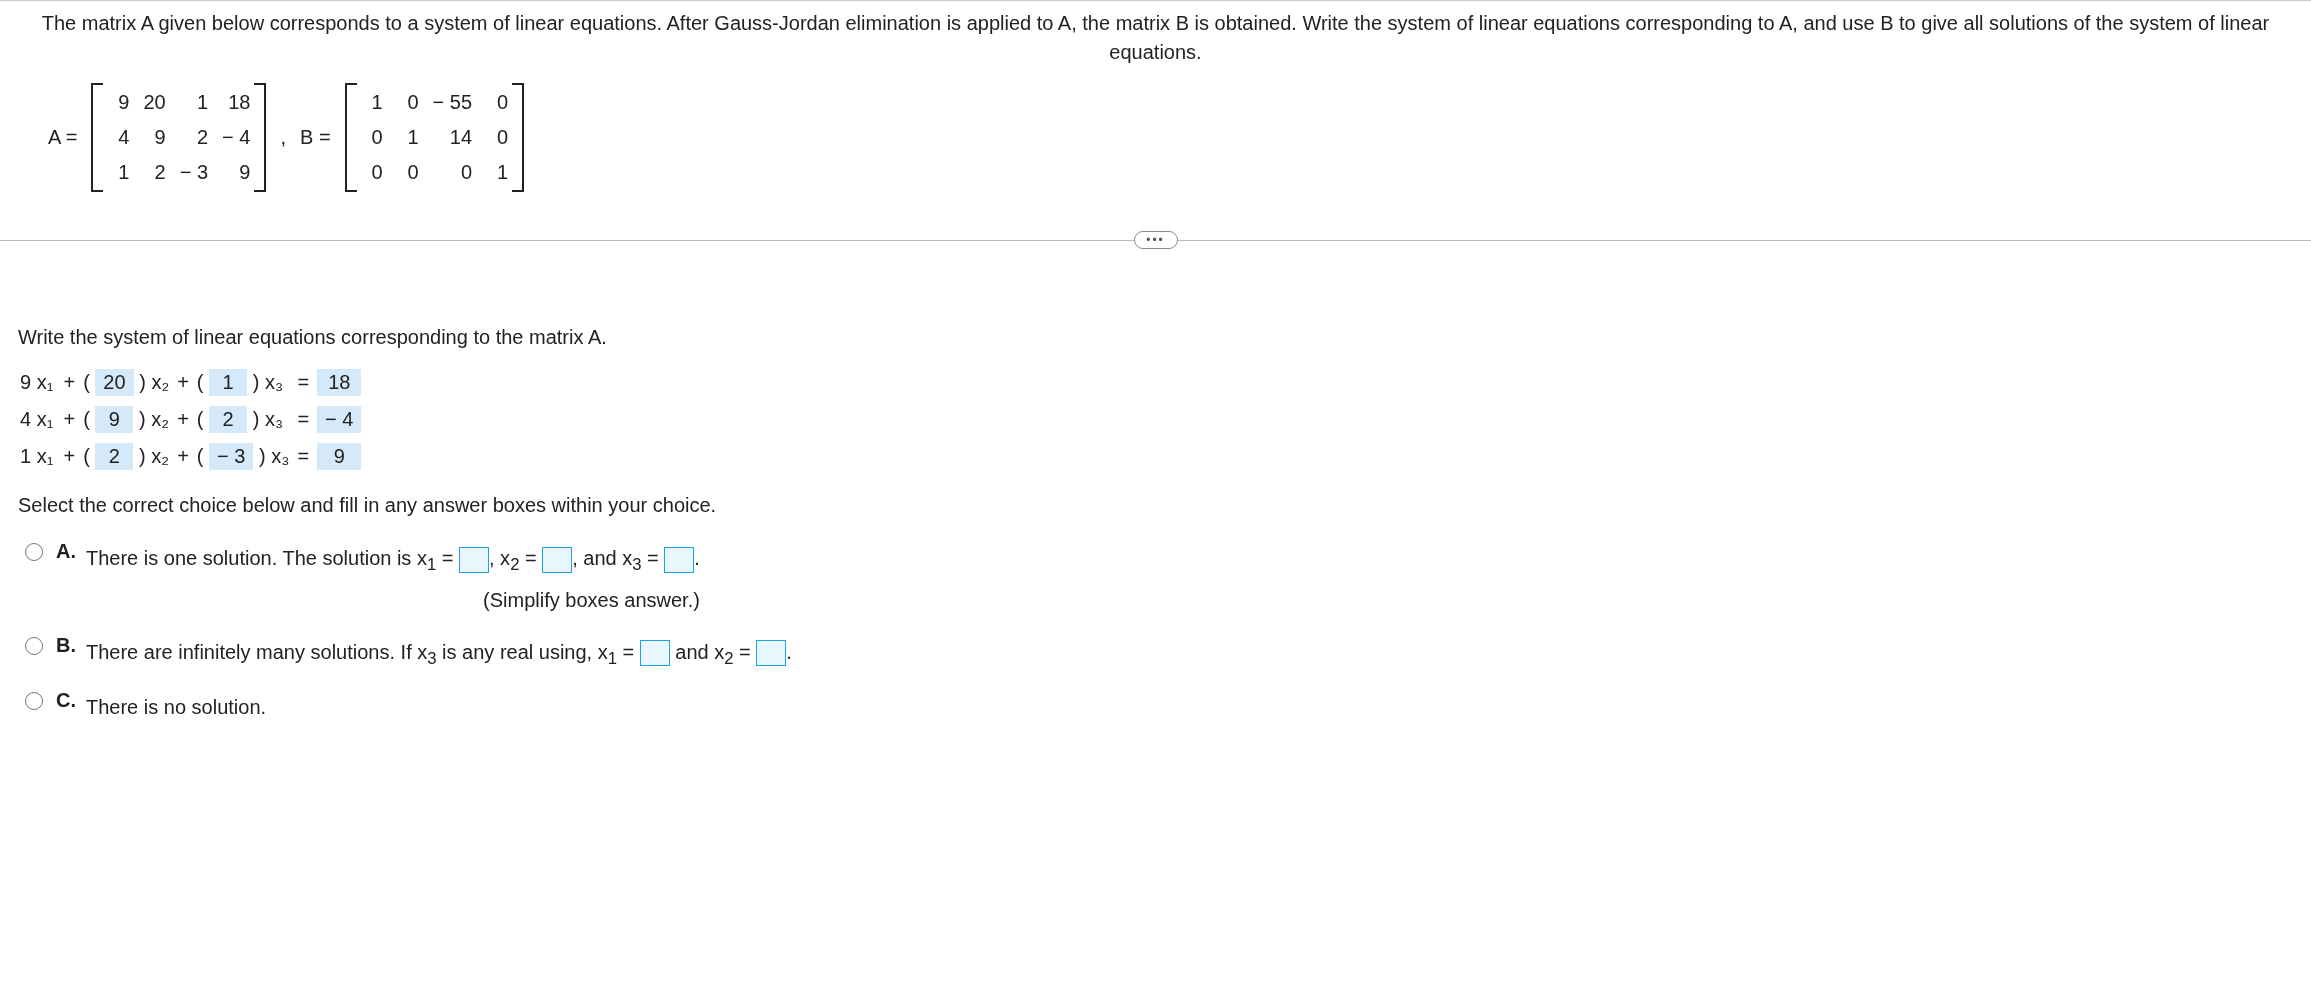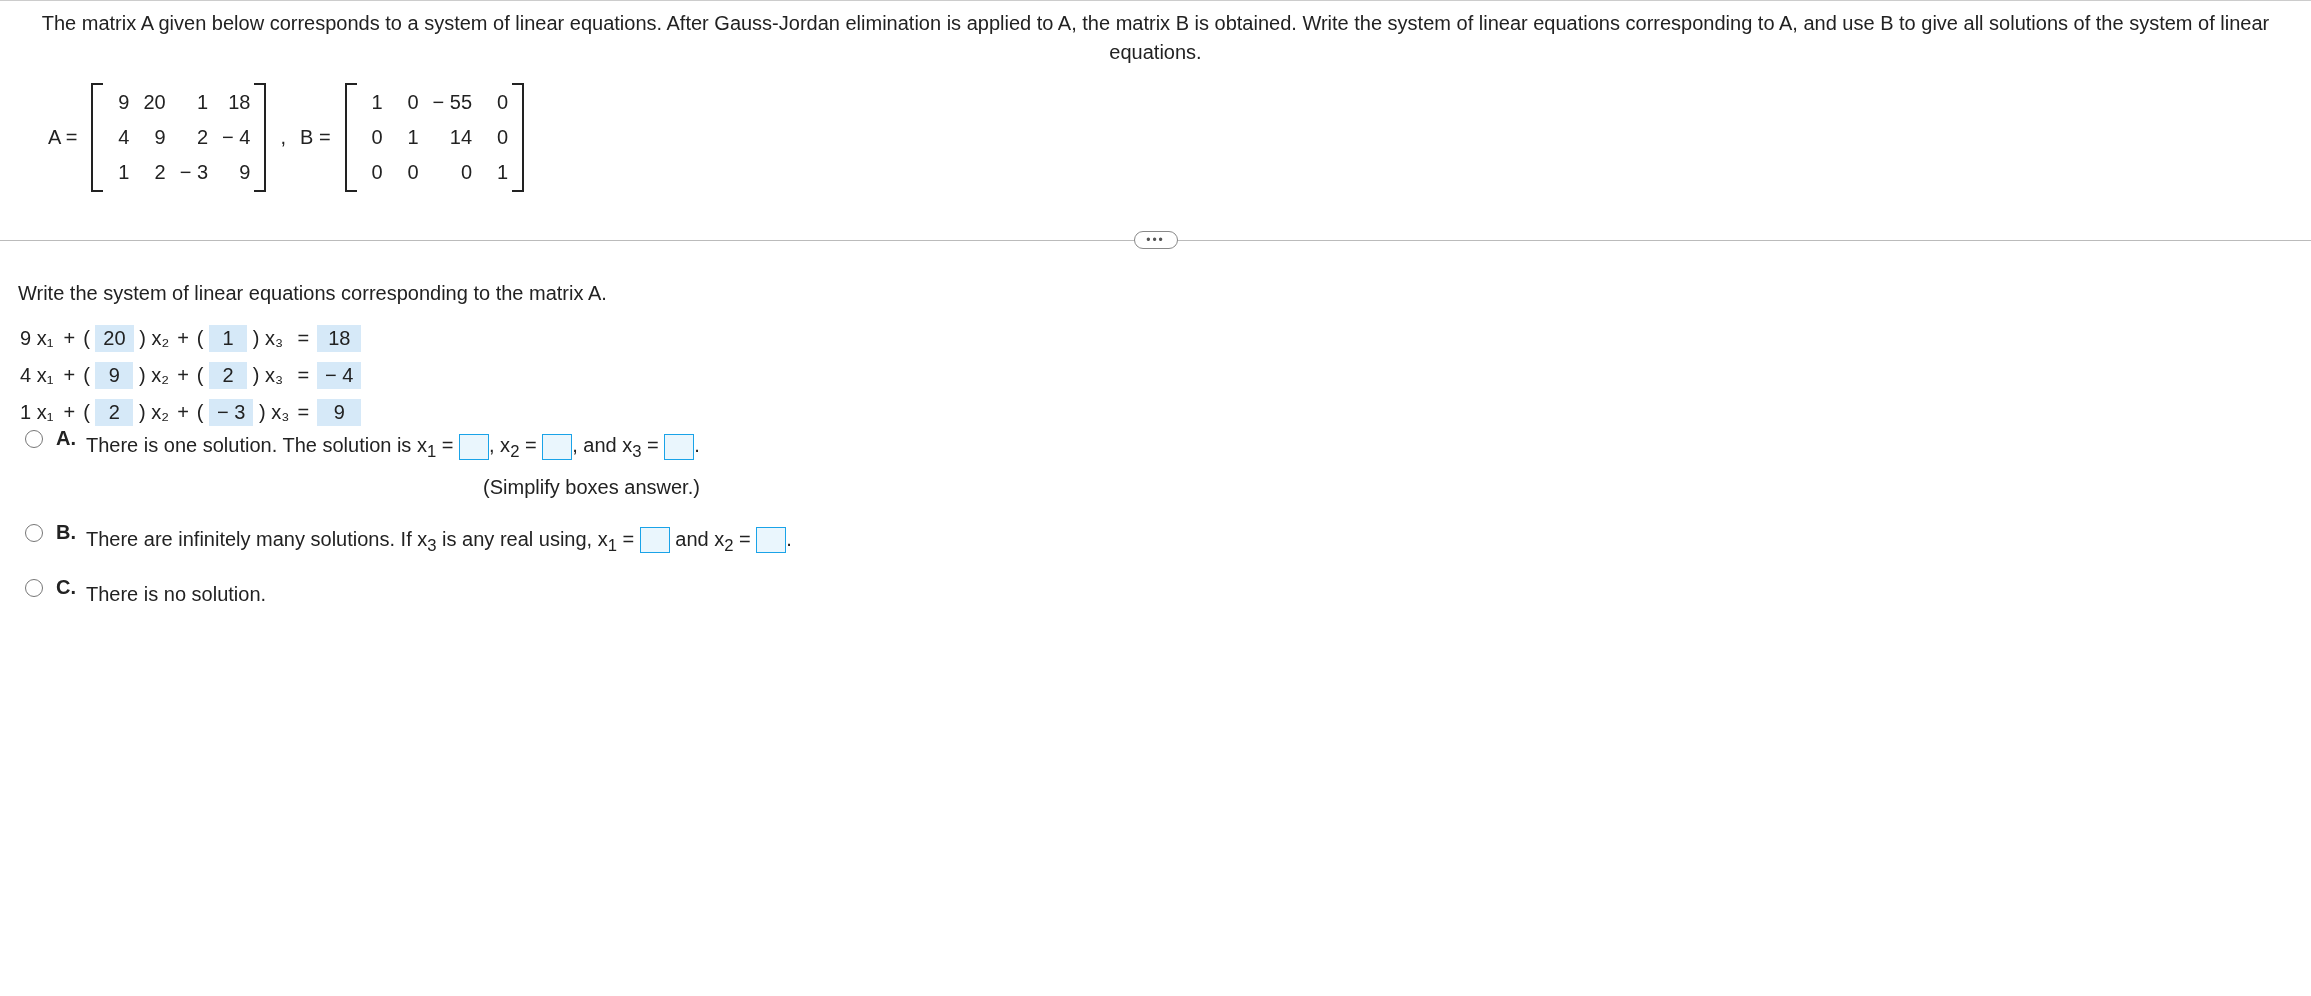--- a/index.html
+++ b/index.html
@@ -77,30 +77,31 @@
     height: 16px;
     font-size: 12px;
     display: flex;
     align-items: center;
     justify-content: center;
     letter-spacing: 2px;
     color: #555;
     cursor: pointer;
   }
 
-  .subprompt { margin-bottom: 20px; }
+  .subprompt { margin-bottom: 20px; margin-top: 44px; }
 
   .eqs {
     display: grid;
     grid-template-columns: auto auto auto auto auto auto auto auto auto;
     align-items: center;
     justify-content: start;
     column-gap: 2px;
     row-gap: 10px;
     padding-left: 2px;
+    margin-bottom: 24px;
   }
   .cell-right { text-align: right; }
   .coef-pre { padding-right: 2px; }
   .subvar { white-space: nowrap; }
   .val-box {
     display: inline-block;
     background: #d6e9f8;
     padding: 2px 8px;
     min-width: 22px;
     text-align: center;
@@ -220,20 +221,21 @@
     <span class="eq-op"> + </span>
     <span><span>(</span> <span class="val-box">2</span> <span>)</span> <span class="subvar">x₂</span></span>
     <span class="eq-op"> + </span>
     <span><span>(</span> <span class="val-box">− 3</span> <span>)</span> <span class="subvar">x₃</span></span>
     <span class="eq-op"> = </span>
     <span class="val-box">9</span>
     <span></span>
       <span></span>
   </div>
 
+  <div class="choice-prompt">Select the correct choice below and fill in any answer boxes within your choice.</div>
 
   <div class="choice">
     <input type="radio" name="ans" style="">
     <span class="choice-label">A.</span>
     <span class="choice-body">
       <span>There is one solution. The solution is x</span><sub>1</sub><span> = </span><span class="ans-box"></span><span>, x</span><sub>2</sub><span> = </span><span class="ans-box"></span><span>, and x</span><sub>3</sub><span> = </span><span class="ans-box"></span><span>.</span>
       <span class="paren-note">(Simplify boxes answer.)</span>
     </span>
   </div>
 

